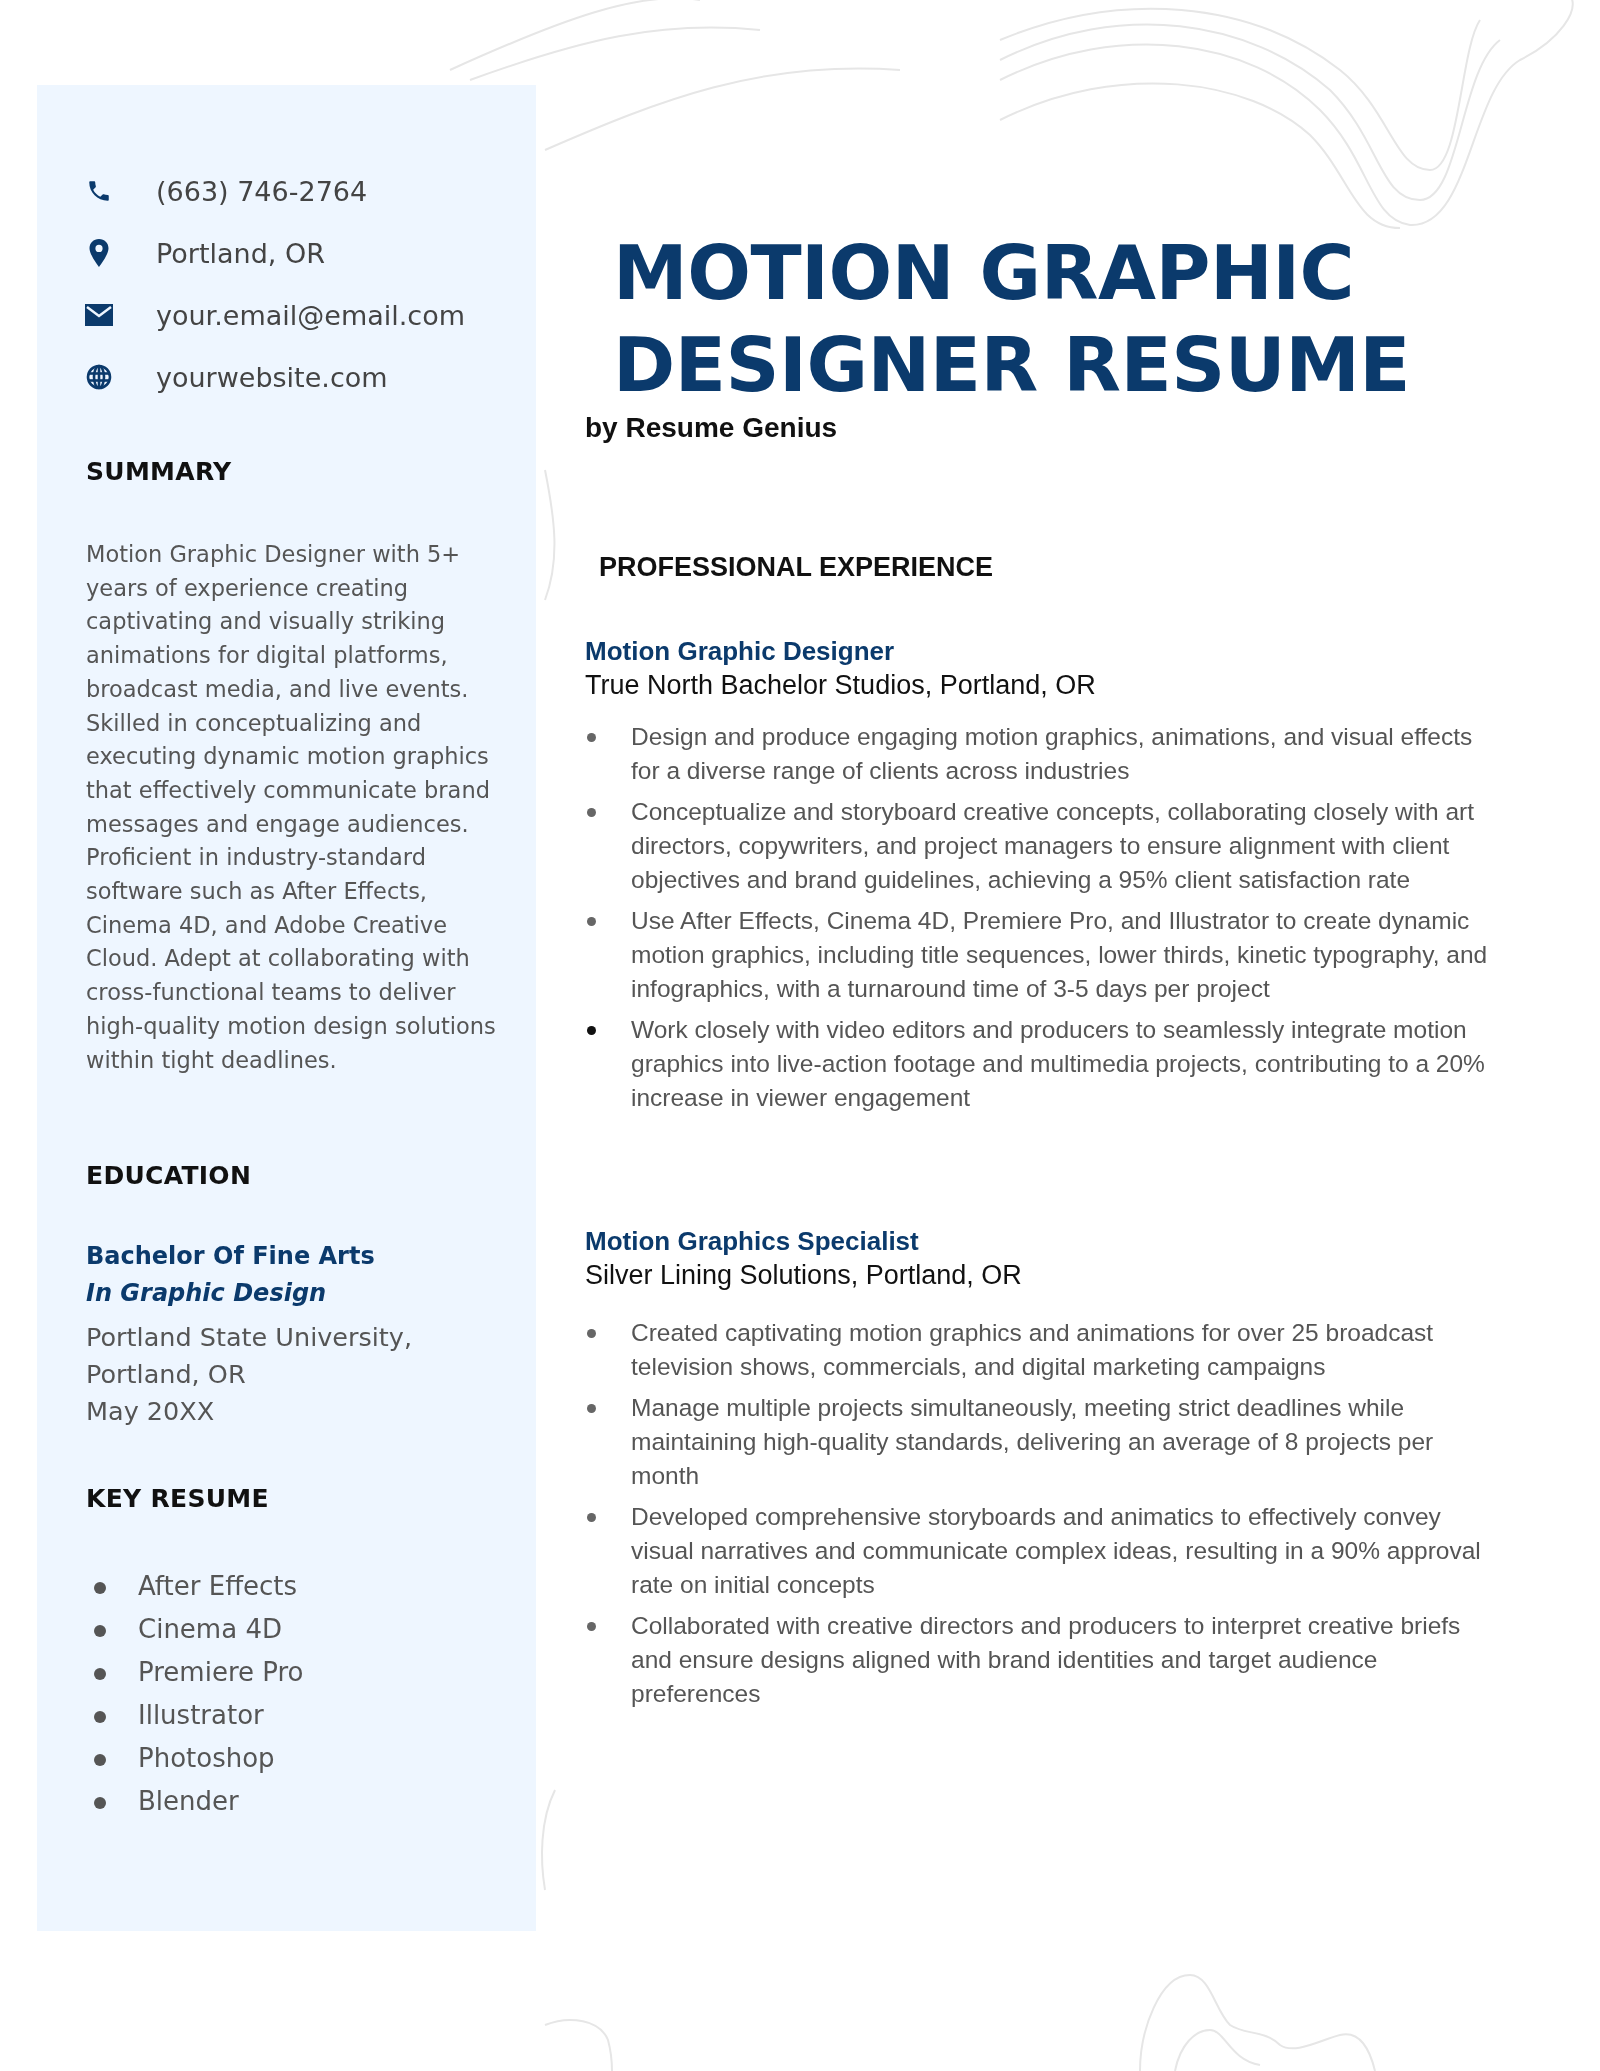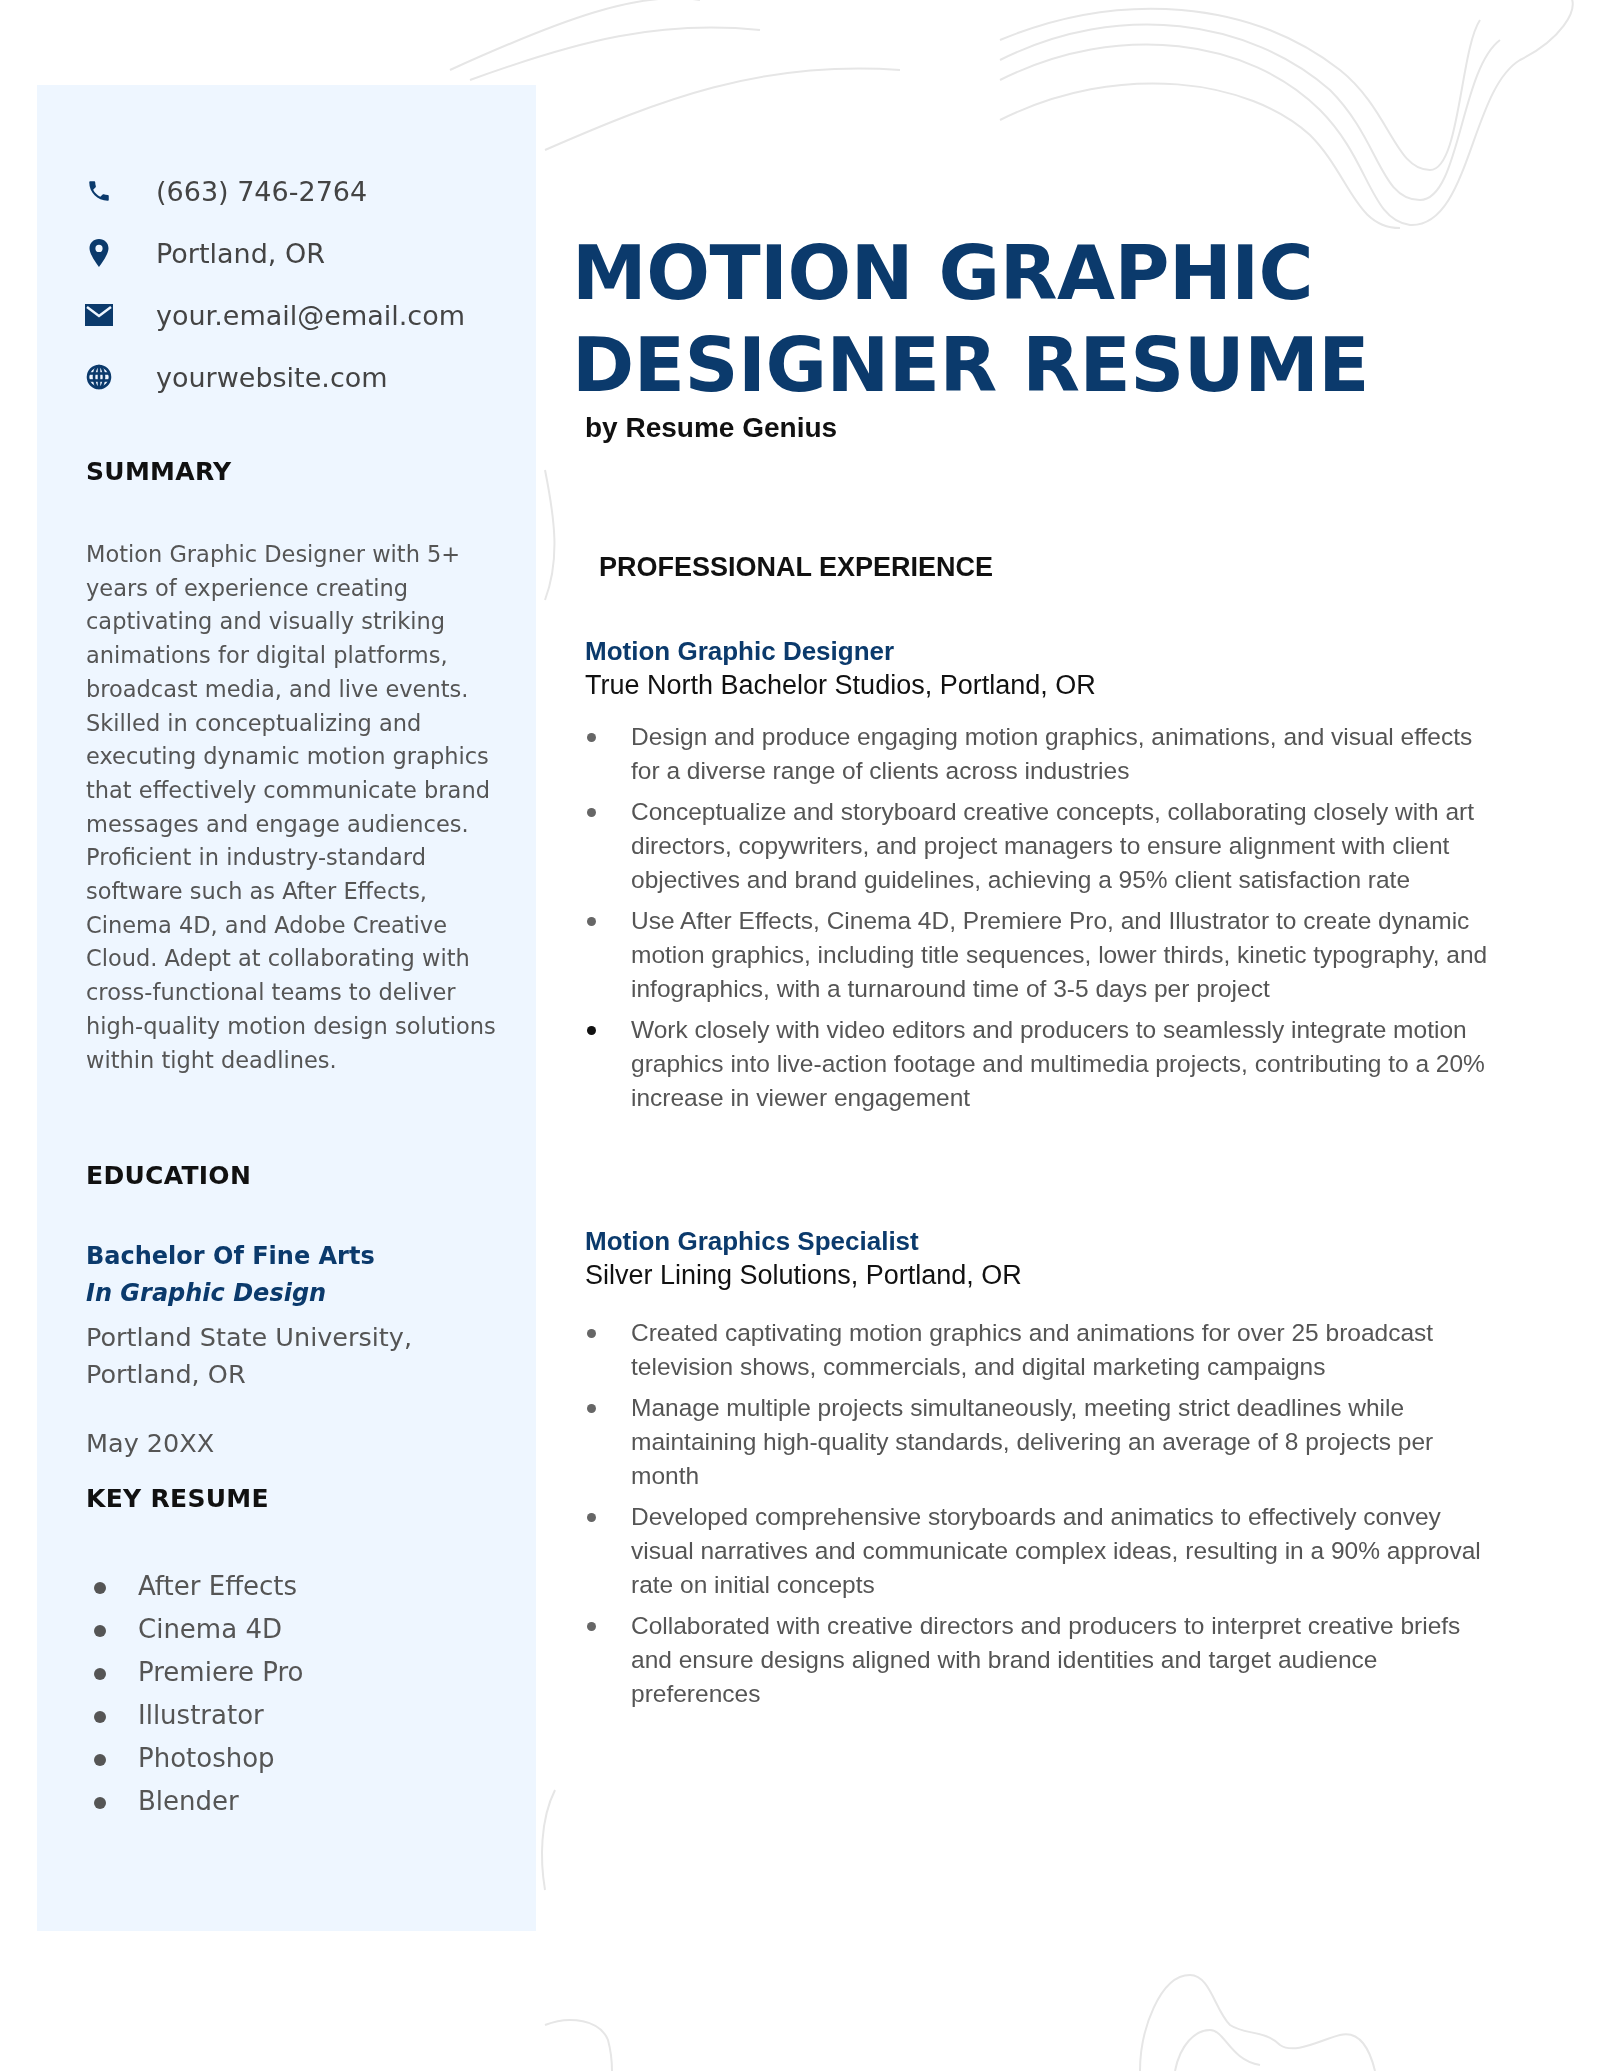--- a/index.html
+++ b/index.html
@@ -10,21 +10,21 @@
   .contact-row { position:absolute; left:84px; height:40px; display:flex; align-items:center; }
   .contact-icon { width:30px; height:30px; display:flex; align-items:center; justify-content:center; }
   .contact-text { position:absolute; left:72px; white-space:nowrap; font-family:"DejaVu Sans", sans-serif; font-size:27px; color:#444; }
   .side-h { position:absolute; left:86px; font-family:"DejaVu Sans", sans-serif; font-weight:bold; font-size:25px; color:#111; letter-spacing:0.3px; }
   .summary { position:absolute; left:86px; top:538px; width:410px; font-family:"DejaVu Sans", sans-serif; font-size:22.5px; line-height:33.7px; color:#555; }
   .degree { position:absolute; left:86px; font-family:"DejaVu Sans", sans-serif; font-weight:bold; font-size:24px; color:#0b3a6c; white-space:nowrap; }
   .edu-line { position:absolute; left:86px; font-family:"DejaVu Sans", sans-serif; font-size:25.5px; color:#555; white-space:nowrap; }
   .skill { position:absolute; left:90px; height:40px; width:400px;text-align:right; }
   .skill-dot { position:absolute; left:4px; top:16px; width:12px; height:12px; border-radius:50%; background:#555; }
   .skill-text { position:absolute; left:48px; top:0; font-family:"DejaVu Sans", sans-serif; font-size:26px; color:#555; white-space:nowrap; line-height:40px; }
-  .title { position:absolute; left:572px; font-family:"DejaVu Sans", sans-serif; font-weight:bold; font-size:75px; color:#0b3a6c; white-space:nowrap; letter-spacing:-0.5px; line-height:90px; }
+  .title { position:absolute; left:613px; font-family:"DejaVu Sans", sans-serif; font-weight:bold; font-size:75px; color:#0b3a6c; white-space:nowrap; letter-spacing:-0.5px; line-height:90px; }
   .byline { position:absolute; left:585px; top:412px; font-family:"Liberation Sans", sans-serif; font-weight:bold; font-size:28px; color:#111; white-space:nowrap; }
   .main-h { position:absolute; left:599px; top:552px; font-family:"Liberation Sans", sans-serif; font-weight:bold; font-size:27px; color:#111; white-space:nowrap; }
   .job-title { position:absolute; left:585px; font-family:"Liberation Sans", sans-serif; font-weight:bold; font-size:26px; color:#0b3a6c; white-space:nowrap; }
   .company { position:absolute; left:585px; font-family:"Liberation Sans", sans-serif; font-size:27px; color:#111; white-space:nowrap; }
   .bullets { position:absolute; left:585px; width:920px; margin:0; padding:0; list-style:none; }
   .bullets li { position:relative; padding-left:46px; font-family:"Liberation Sans", sans-serif; font-size:24.5px; line-height:34px; color:#555; margin-bottom:7px; }
   .bullets li .dot { position:absolute; left:2px; top:13px; width:9px; height:9px; border-radius:50%; background:#666; }
 </style>
 </head>
 <body>
@@ -85,21 +85,21 @@
 </div>
 
 <div class="side-h" style="top:457px;">SUMMARY</div>
 <div class="summary">Motion Graphic Designer with 5+ years of experience creating captivating and visually striking animations for digital platforms, broadcast media, and live events. Skilled in conceptualizing and executing dynamic motion graphics that effectively communicate brand messages and engage audiences. Proficient in industry-standard software such as After Effects, Cinema 4D, and Adobe Creative Cloud. Adept at collaborating with cross-functional teams to deliver high-quality motion design solutions within tight deadlines.</div>
 
 <div class="side-h" style="top:1161px;">EDUCATION</div>
 <div class="degree" style="top:1242px;">Bachelor Of Fine Arts</div>
 <div class="degree" style="top:1279px;font-style:italic;">In Graphic Design</div>
 <div class="edu-line" style="top:1322px;">Portland State University,</div>
 <div class="edu-line" style="top:1359px;">Portland, OR</div>
-<div class="edu-line" style="top:1428px;">May 20XX</div>
+<div class="edu-line" style="top:1396px;">May 20XX</div>
 
 <div class="side-h" style="top:1484px;">KEY RESUME</div>
 <div class="skill" style="top:1566px;">
     <span class="skill-dot"></span>
     <span class="skill-text">After Effects</span>
   </div>
 <div class="skill" style="top:1609px;">
     <span class="skill-dot"></span>
     <span class="skill-text">Cinema 4D</span>
   </div>

